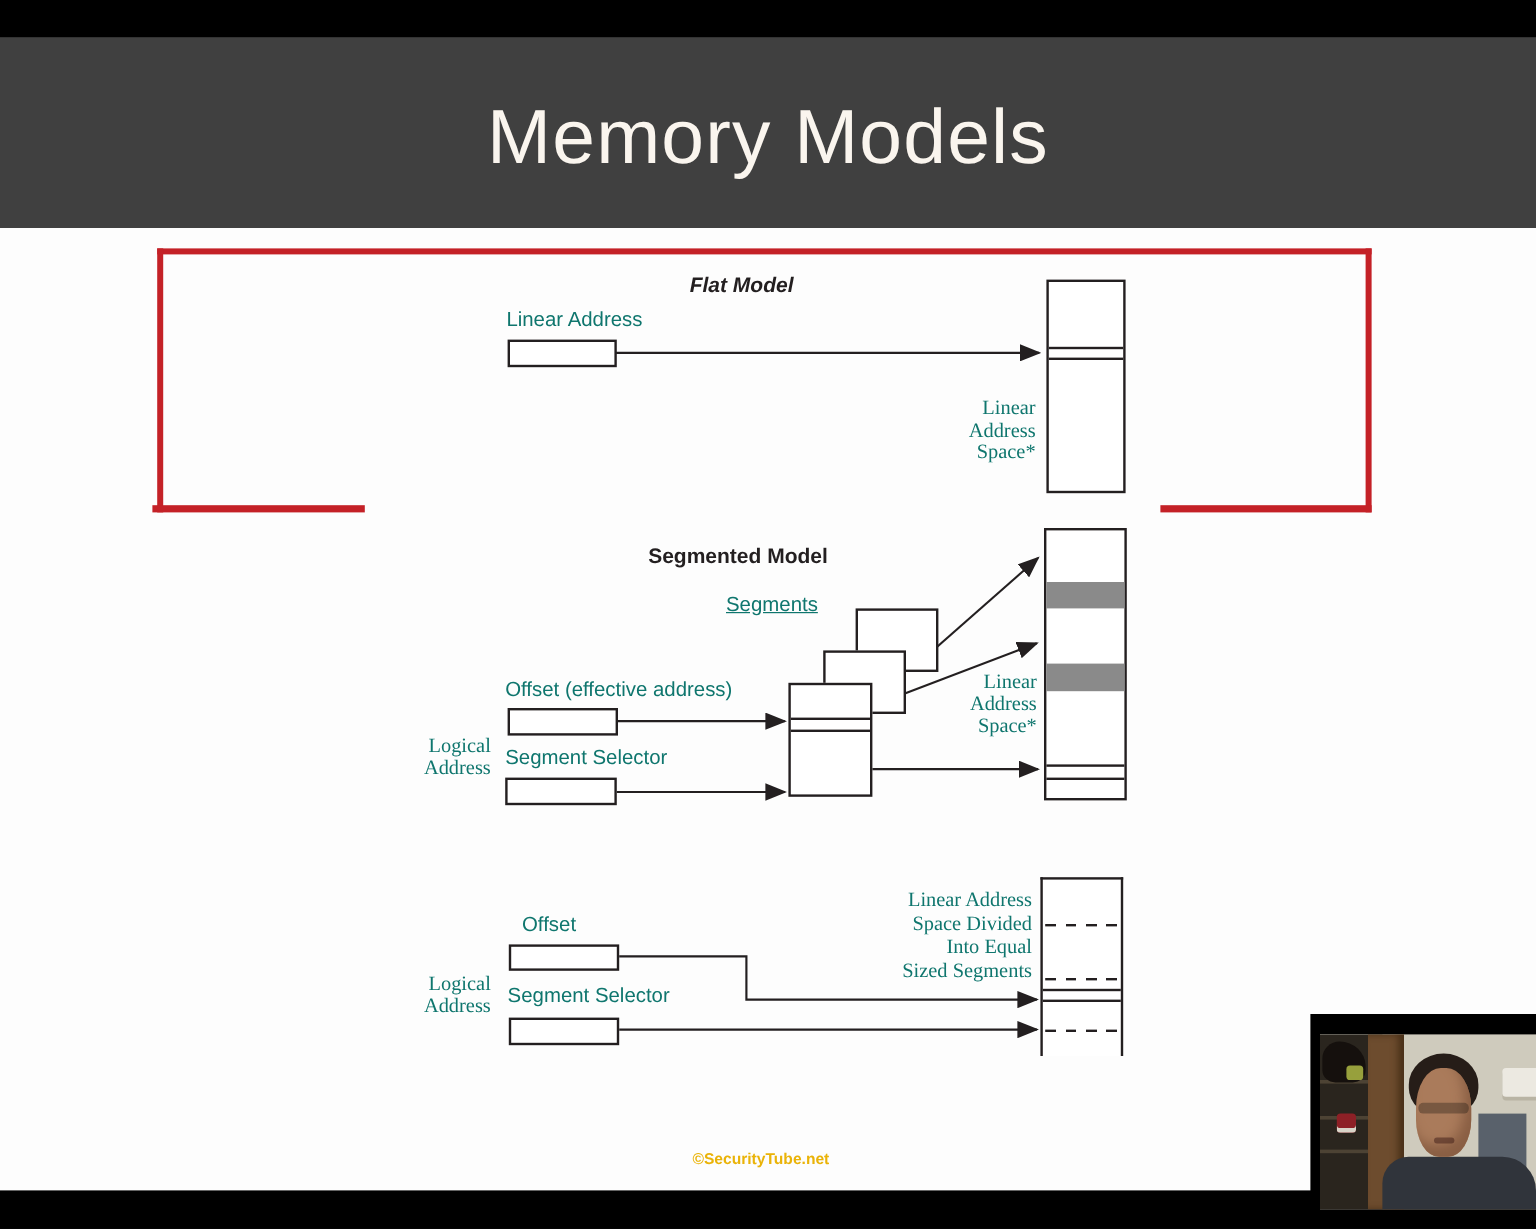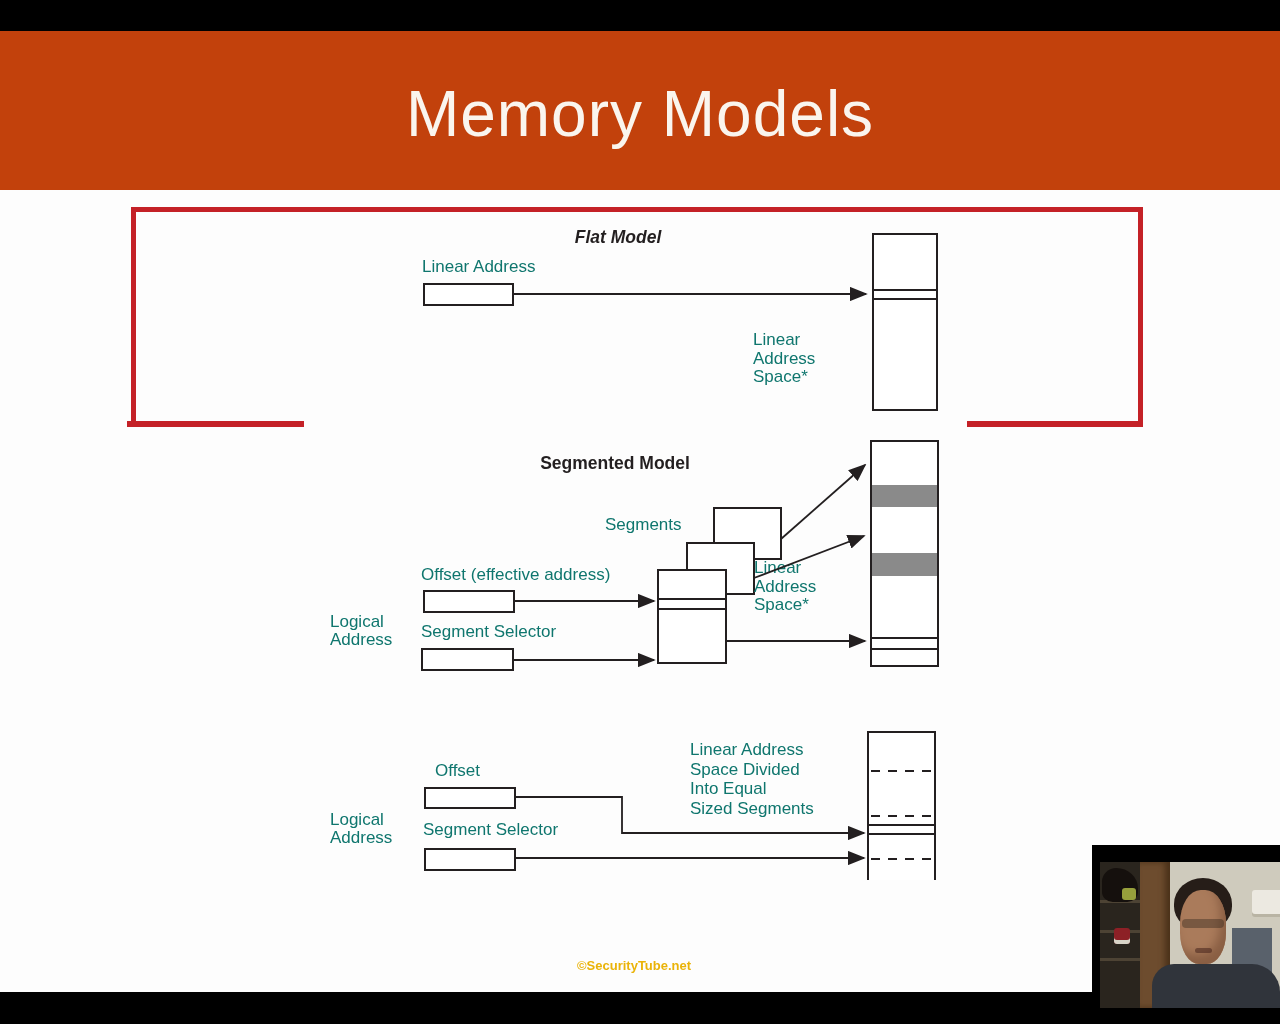--- a/index.html
+++ b/index.html
@@ -1,28 +1,28 @@
 <!DOCTYPE html>
 <html><head>
 <meta charset="utf-8">
 <style>
   html,body{margin:0;padding:0;background:#000;}
   #stage{position:relative;width:1280px;height:1024px;background:#000;overflow:hidden;
          font-family:"Liberation Sans",sans-serif;color:#231f20;}
   
-  #hdr{position:absolute;left:0;top:31px;width:1280px;height:159px;background:#c2410c;
+  #hdr{position:absolute;left:0;top:31px;width:1280px;height:159px;background:#404040;
        display:flex;align-items:center;justify-content:center;}
   #hdr .t{font-size:64px;font-weight:300;color:#faf5ee;letter-spacing:1px;padding-top:6px;}
   
   #slide{position:absolute;left:0;top:190px;width:1280px;height:802px;background:#fdfdfd;}
   .abs{position:absolute;}
   .lbl{font-size:17px;line-height:18px;white-space:nowrap;color:#0f766e;}
   .lbl-b{font-size:17.5px;font-weight:bold;white-space:nowrap;color:#231f20;}
   .ctr{text-align:center;}
-  .r{white-space:normal;}
+  .r{text-align:right;white-space:normal;font-family:Liberation Serif, serif;}
   .box{background:#fff;border:2px solid #231f20;box-sizing:border-box;}
   .memcol{background:#fff;border:2px solid #231f20;box-sizing:border-box;}
   .hline{position:absolute;left:0;right:0;height:2px;background:#231f20;}
   .grayband{position:absolute;left:0;right:0;background:#8a8a8a;}
   .dashline{position:absolute;left:2px;right:2px;height:2px;
             background:repeating-linear-gradient(90deg,#231f20 0 9px,transparent 9px 17px);}
   
   #hl{position:absolute;left:131px;top:207px;width:1012px;height:220px;box-sizing:border-box;
       border:5px solid #c42127;border-bottom:none;}
   .hlseg{position:absolute;top:421px;height:6px;background:#c42127;}
@@ -70,21 +70,21 @@
     <div class="hline" style="top:54px;"></div>
     <div class="hline" style="top:63px;"></div>
   </div>
   <div class="abs lbl r" style="left:753px;top:331px;width:110px;line-height:18.5px;">
     <div>Linear</div>
     <div>Address</div>
     <div>Space*</div>
   </div>
 
   <div class="abs lbl-b ctr" style="left:500px;top:453px;width:230px;">Segmented Model</div>
-  <div class="abs lbl" style="left:605px;top:516px;">Segments</div>
+  <div class="abs lbl" style="left:605px;top:495px;text-decoration:underline;">Segments</div>
 
   <div class="abs box" style="left:713px;top:507px;width:69px;height:53px;"></div>
   <div class="abs box" style="left:686px;top:542px;width:69px;height:53px;"></div>
   <div class="abs box" style="left:657px;top:569px;width:70px;height:95px;">
     <div class="hline" style="top:27px;"></div>
     <div class="hline" style="top:37px;"></div>
   </div>
 
   <div class="abs lbl" style="left:421px;top:566px;text-align:center;">Offset (effective address)</div>
   <div class="abs box" style="left:423px;top:590px;width:92px;height:23px;"></div>

